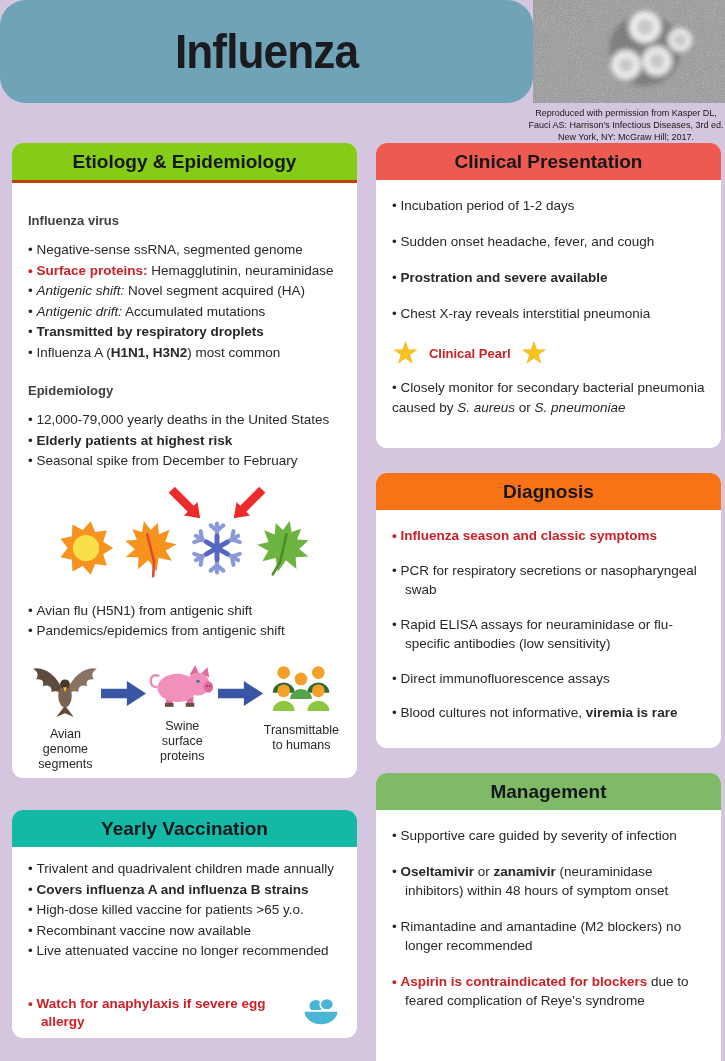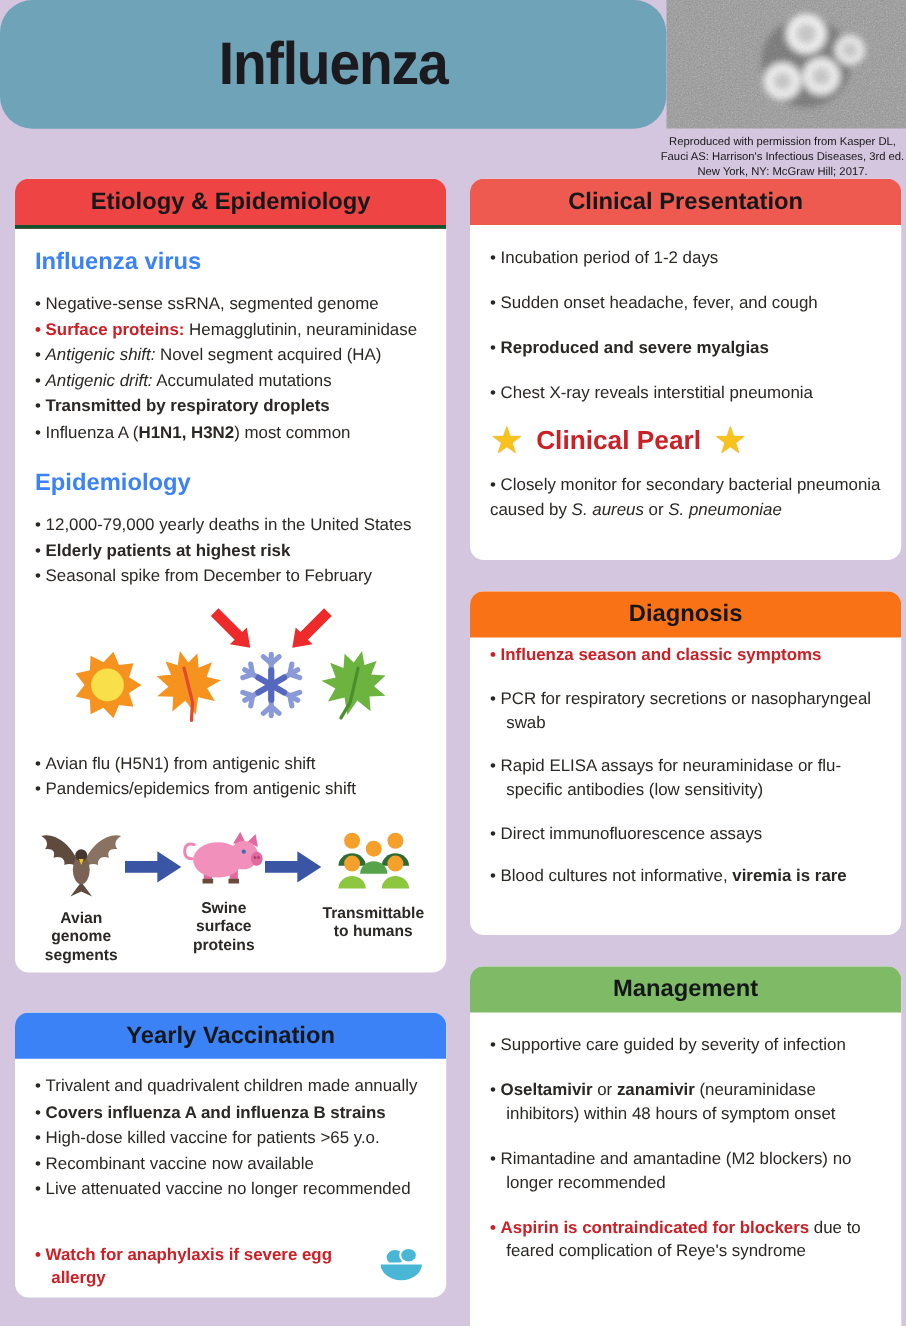--- a/index.html
+++ b/index.html
@@ -16,57 +16,57 @@
           font-size:9px;line-height:1.35;color:#161616;}
   .credit span{display:block;}
 
   
   .col{position:absolute;top:143px;width:345px;display:flex;flex-direction:column;}
   .col-left{left:12px;gap:32px;}
   .col-right{left:376px;gap:25px;}
   .card{background:#ffffff;border-radius:11px;overflow:hidden;box-sizing:border-box;}
   .card-header{height:37px;display:flex;align-items:center;justify-content:center;
                font-size:19px;font-weight:700;color:#15171a;}
-  .hd-etio{background:#ef4444;border-bottom:3px solid #14532d;}
+  .hd-etio{background:#84cc16;border-bottom:3px solid #c2410c;}
   .hd-clin{background:#ef5a50;}
   .hd-diag{background:#f97316;}
-  .hd-vacc{background:#3b82f6;text-align:right;}
+  .hd-vacc{background:#14b8a6;text-align:right;}
   .hd-mgmt{background:#7fbb66;}
   .card-body{padding:12px 16px 10px 16px;font-size:13.5px;color:#2a2724;}
 
   
-  .subhead{color:#3b82f6;font-weight:700;font-size:19px;margin:4px 0 12px 0;}
+  .subhead{color:#404040;font-weight:700;font-size:13px;margin:18px 0 12px 0;}
   .bullet{padding-left:13px;text-indent:-13px;}
   .dot{display:inline;}
   .sg-b{font-weight:700;}
   .sg-i{font-style:italic;}
   .sg-rb{font-weight:700;color:#cc2027;}
   .list-tight .bullet{line-height:20.5px;}
   .list-spread .bullet{line-height:19px;margin-bottom:17px;}
   .list-diag .bullet{line-height:19.5px;margin-bottom:15px;}
   .list-mgmt .bullet{line-height:19.5px;margin-bottom:16px;}
   .mb6{margin-bottom:6px;}
 
   
   .seasons{display:flex;align-items:center;justify-content:center;gap:9px;
            margin:46px 0 20px 0;}
   .season-slot{position:relative;width:58px;height:58px;display:flex;align-items:center;justify-content:center;}
   .red-arrow-l{position:absolute;top:-36px;left:-22px;}
   .red-arrow-r{position:absolute;top:-36px;right:-22px;transform:scaleX(-1);}
 
   
-  .flow{display:flex;align-items:flex-start;justify-content:space-between;margin-top:20px;padding:0 2px;font-weight:bold;}
+  .flow{display:flex;align-items:flex-start;justify-content:space-between;margin-top:20px;padding:0 2px;}
   .flow-stack{display:flex;flex-direction:column;align-items:center;width:94px;}
   .flow-label{font-size:12.5px;line-height:1.2;text-align:center;color:#2a2724;margin-top:4px;}
   .flow-arrow{margin-top:18px;flex:0 0 auto;}
 
   
   .pearl-row{display:flex;align-items:center;gap:10px;margin:2px 0 12px 0;}
   .star{color:#f8c21d;font-size:30px;line-height:26px;text-shadow:0 0 1px #d9a016;}
-  .pearl-text{color:#cc2027;font-weight:700;font-size:21px;}
+  .pearl-text{color:#cc2027;font-weight:700;font-size:13px;}
   .pearl-list .bullet{padding-left:0;text-indent:0;line-height:19.5px;}
 
   
   .warning{display:flex;align-items:flex-start;gap:8px;margin-top:33px;}
   .warning .list-plain .bullet{line-height:18px;}
 </style>
 </head>
 <body>
 
 <div class="page">
@@ -301,37 +301,37 @@
   </div>
 
   <div class="col col-right">
 
     <div class="card" style="height:305px">
       <div class="card-header hd-clin">Clinical Presentation</div>
       <div class="card-body" style="padding-top:16px">
         <div class="list list-spread">
             <div class="bullet"><span class="dot">•&nbsp;</span><span>Incubation period of 1-2 days</span></div>
             <div class="bullet"><span class="dot">•&nbsp;</span><span>Sudden onset headache, fever, and cough</span></div>
-            <div class="bullet"><span class="dot">•&nbsp;</span><span class="sg-b">Reproduced and severe myalgias</span></div>
+            <div class="bullet"><span class="dot">•&nbsp;</span><span class="sg-b">Prostration and severe available</span></div>
             <div class="bullet"><span class="dot">•&nbsp;</span><span>Chest X-ray reveals interstitial pneumonia</span></div>
           </div>
         <div class="pearl-row">
           <span class="star">★</span>
           <span class="pearl-text">Clinical Pearl</span>
           <span class="star">★</span>
         </div>
         <div class="list pearl-list">
             <div class="bullet"><span class="dot">•&nbsp;</span><span>Closely monitor for secondary bacterial pneumonia caused by </span><span class="sg-i">S. aureus</span><span> or </span><span class="sg-i">S. pneumoniae</span></div>
           </div>
       </div>
     </div>
 
     <div class="card" style="height:275px">
       <div class="card-header hd-diag">Diagnosis</div>
-      <div class="card-body" style="padding-top:4px">
+      <div class="card-body" style="padding-top:16px">
         <div class="list list-diag">
             <div class="bullet"><span class="dot sg-rb">•&nbsp;</span><span class="sg-rb">Influenza season and classic symptoms</span></div>
             <div class="bullet"><span class="dot">•&nbsp;</span><span>PCR for respiratory secretions or nasopharyngeal swab</span></div>
             <div class="bullet"><span class="dot">•&nbsp;</span><span>Rapid ELISA assays for neuraminidase or flu-specific antibodies (low sensitivity)</span></div>
             <div class="bullet"><span class="dot">•&nbsp;</span><span>Direct immunofluorescence assays</span></div>
             <div class="bullet"><span class="dot">•&nbsp;</span><span>Blood cultures not informative, </span><span class="sg-b">viremia is rare</span></div>
           </div>
       </div>
     </div>
 

